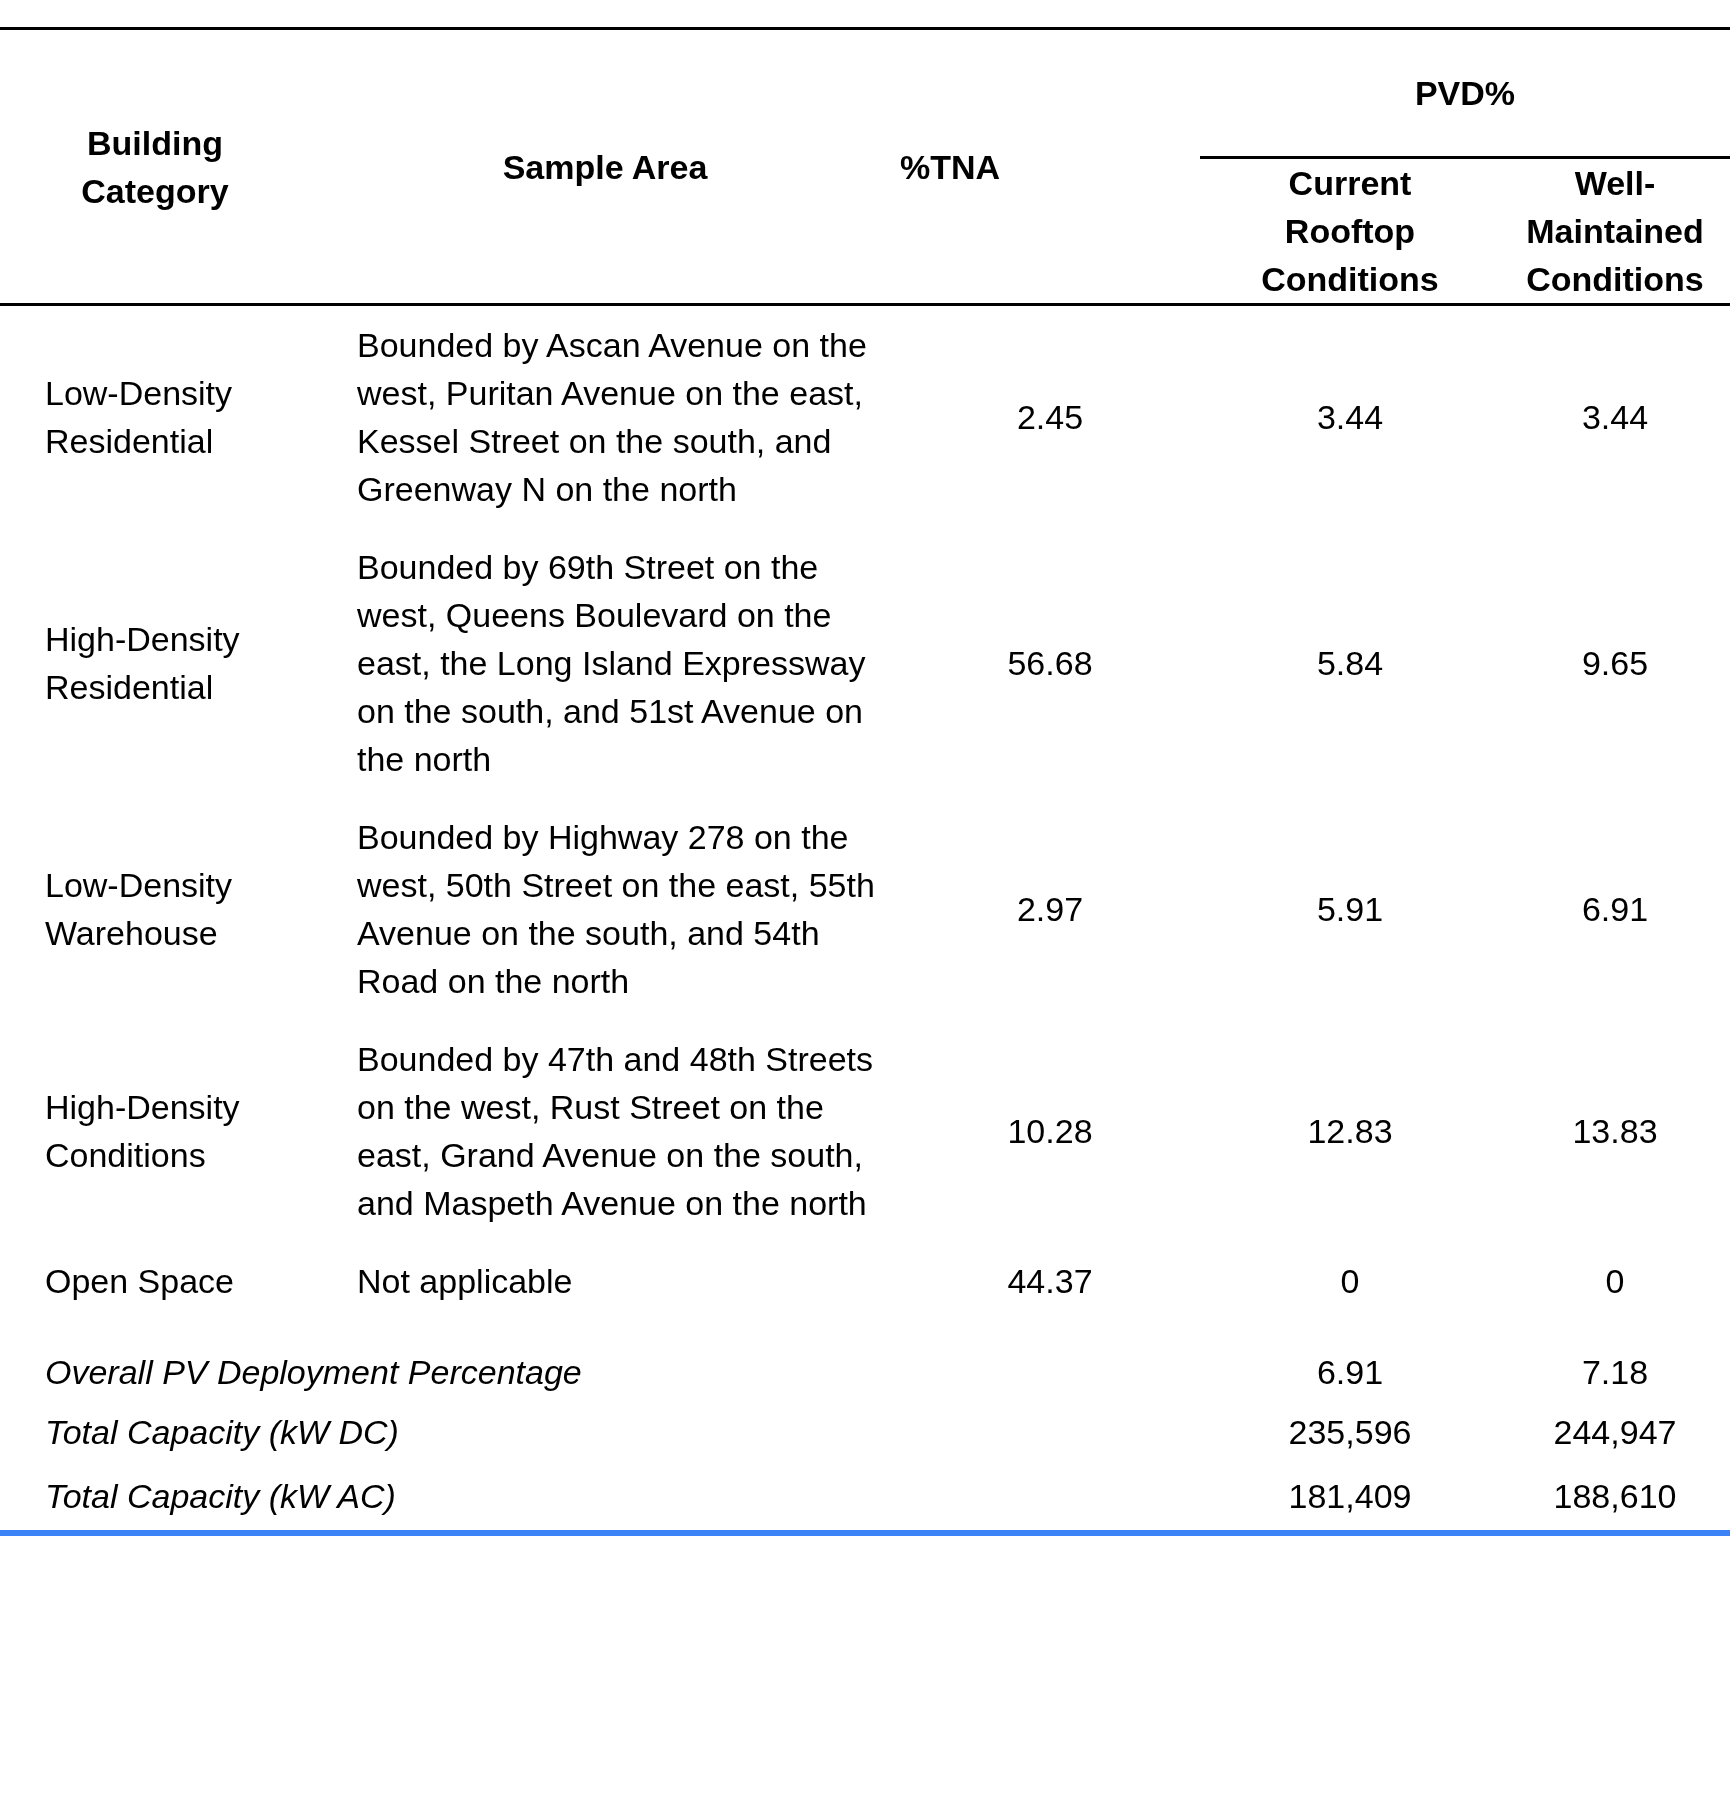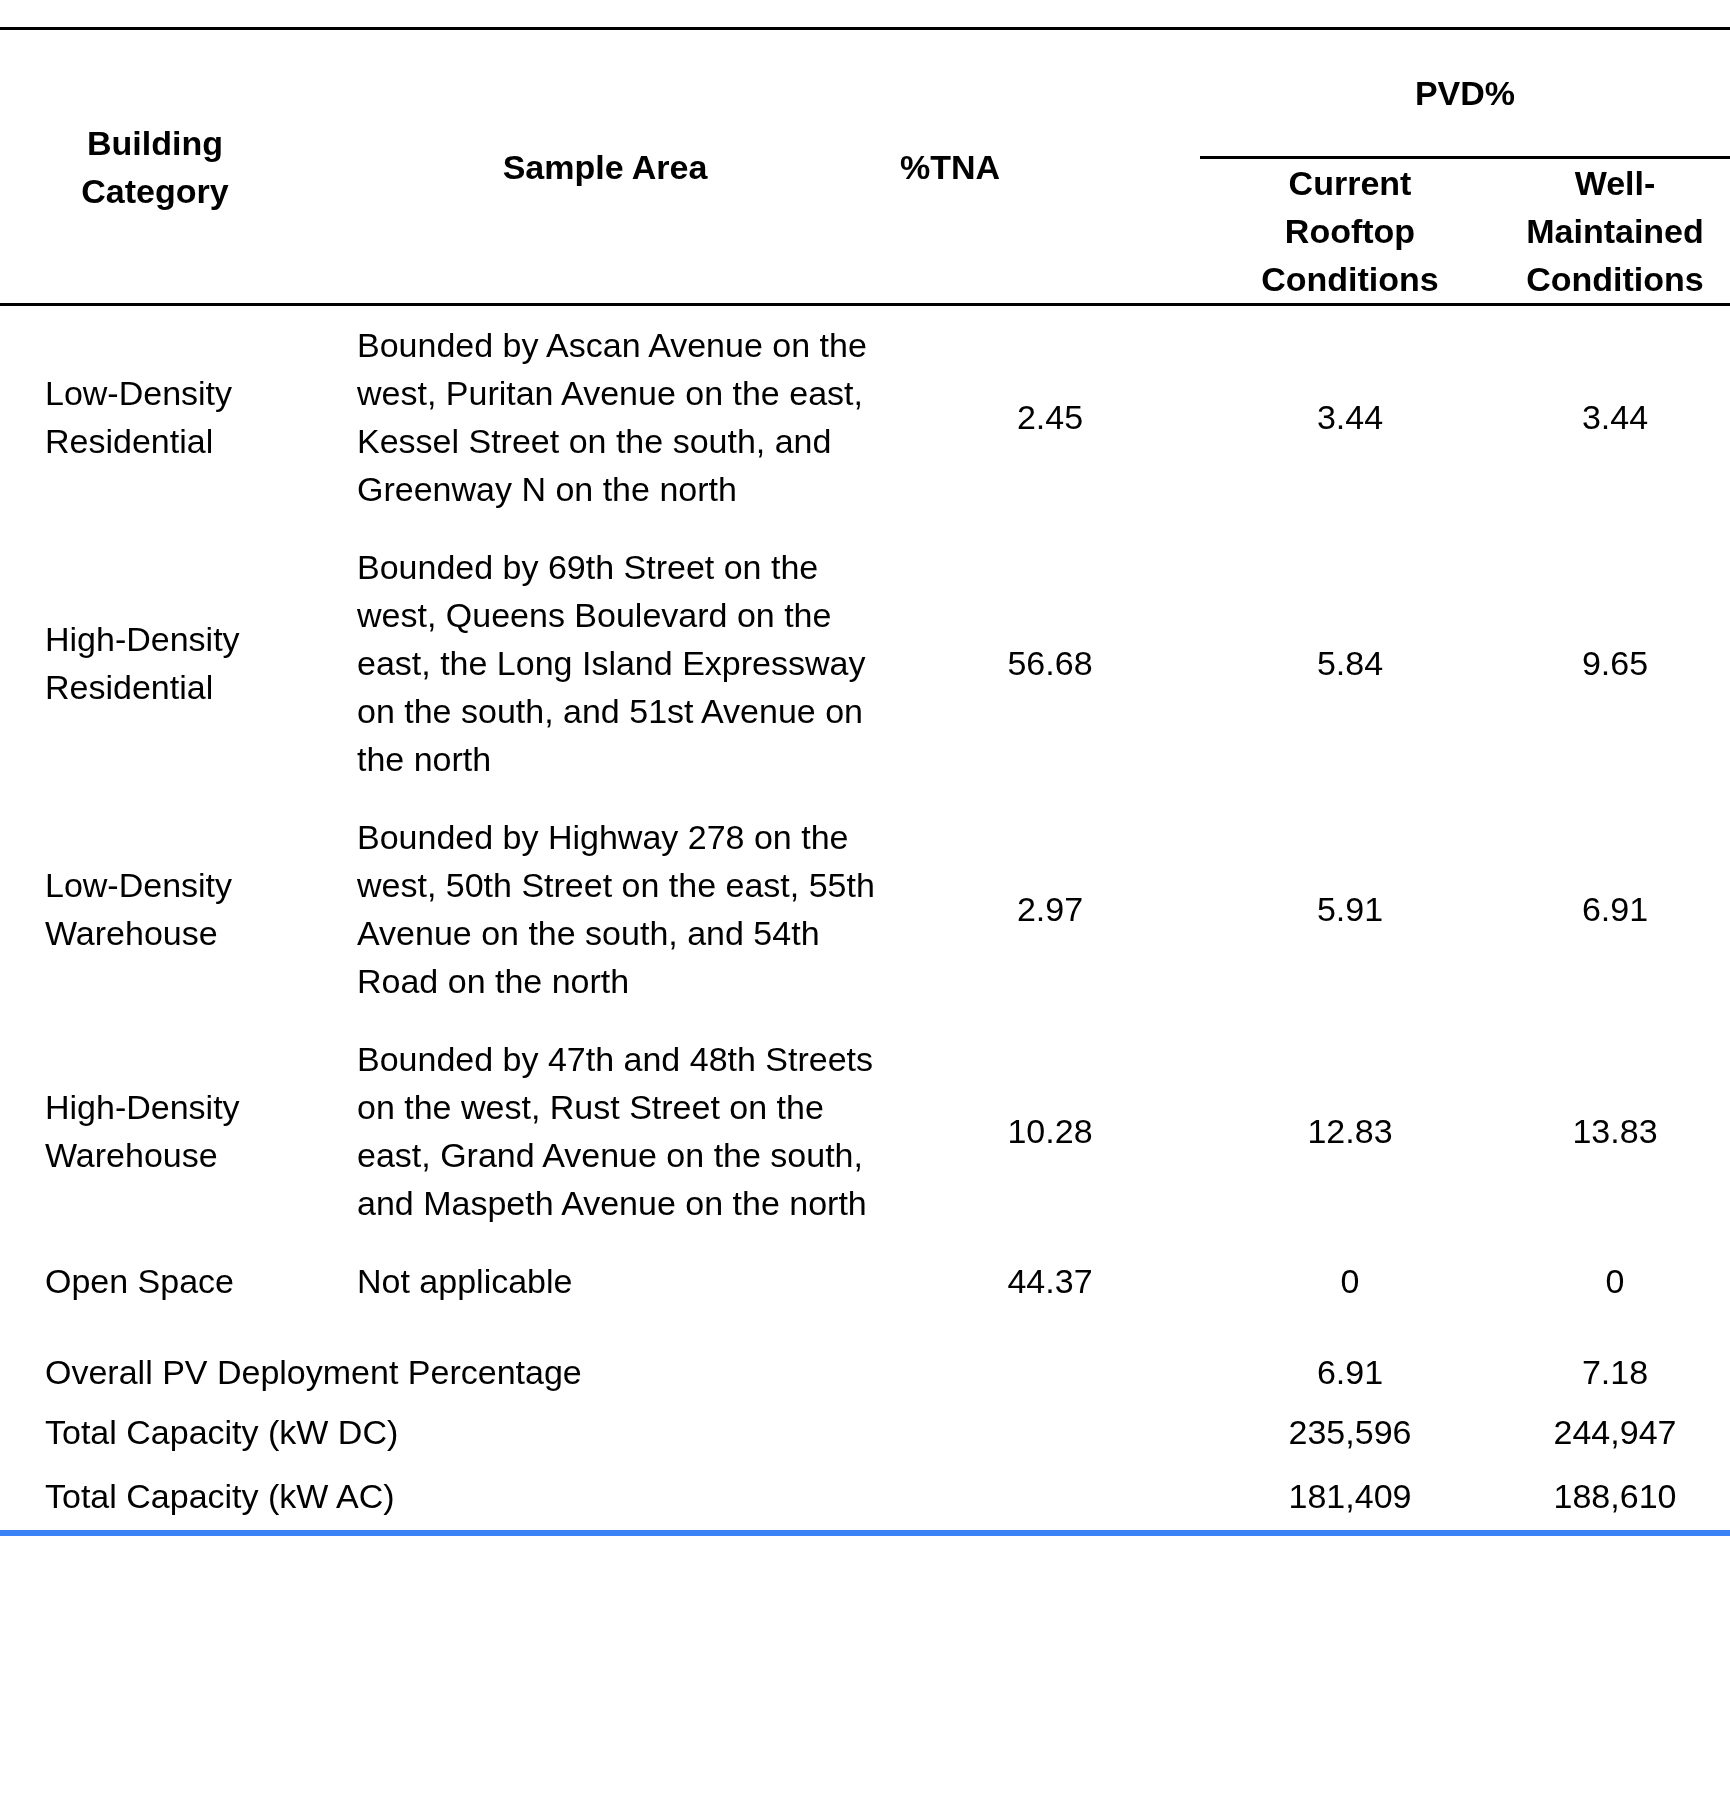--- a/index.html
+++ b/index.html
@@ -69,20 +69,21 @@
   .area-text { display: inline-block; width: 533px; }
   td.num { text-align: center; }
 
   tr.datarow td { padding-top: 15px; padding-bottom: 15px; }
   tr.datarow td.cat { padding-top: 15px; padding-bottom: 15px; }
 
   
   td.sum-label {
     text-align: left;
     padding-left: 45px;
+    font-style: italic;
   }
   tr.sum1 td { padding-top: 28px; padding-bottom: 4px; }
   tr.sum2 td { padding-top: 8px;  padding-bottom: 8px; margin-left: 35px; }
   tr.sum3 td { padding-top: 8px;  padding-bottom: 10px; border-bottom: 6px solid #3b82f6; }
 </style>
 </head>
 <body>
 
 <div class="page">
   <table class="tbl">
@@ -137,21 +138,21 @@
         <td class="cat">Low-Density Warehouse</td>
         <td class="area">
           <span class="area-text">Bounded by Highway 278 on the west, 50th Street on the east, 55th Avenue on the south, and 54th Road on the north</span>
         </td>
         <td class="num">2.97</td>
         <td class="num">5.91</td>
         <td class="num">6.91</td>
       </tr>
 
       <tr class="datarow">
-        <td class="cat">High-Density Warehouse</td>
+        <td class="cat">High-Density Conditions</td>
         <td class="area">
           <span class="area-text">Bounded by 47th and 48th Streets on the west, Rust Street on the east, Grand Avenue on the south, and Maspeth Avenue on the north</span>
         </td>
         <td class="num">10.28</td>
         <td class="num">12.83</td>
         <td class="num">13.83</td>
       </tr>
 
       <tr class="datarow">
         <td class="cat">Open Space</td>

